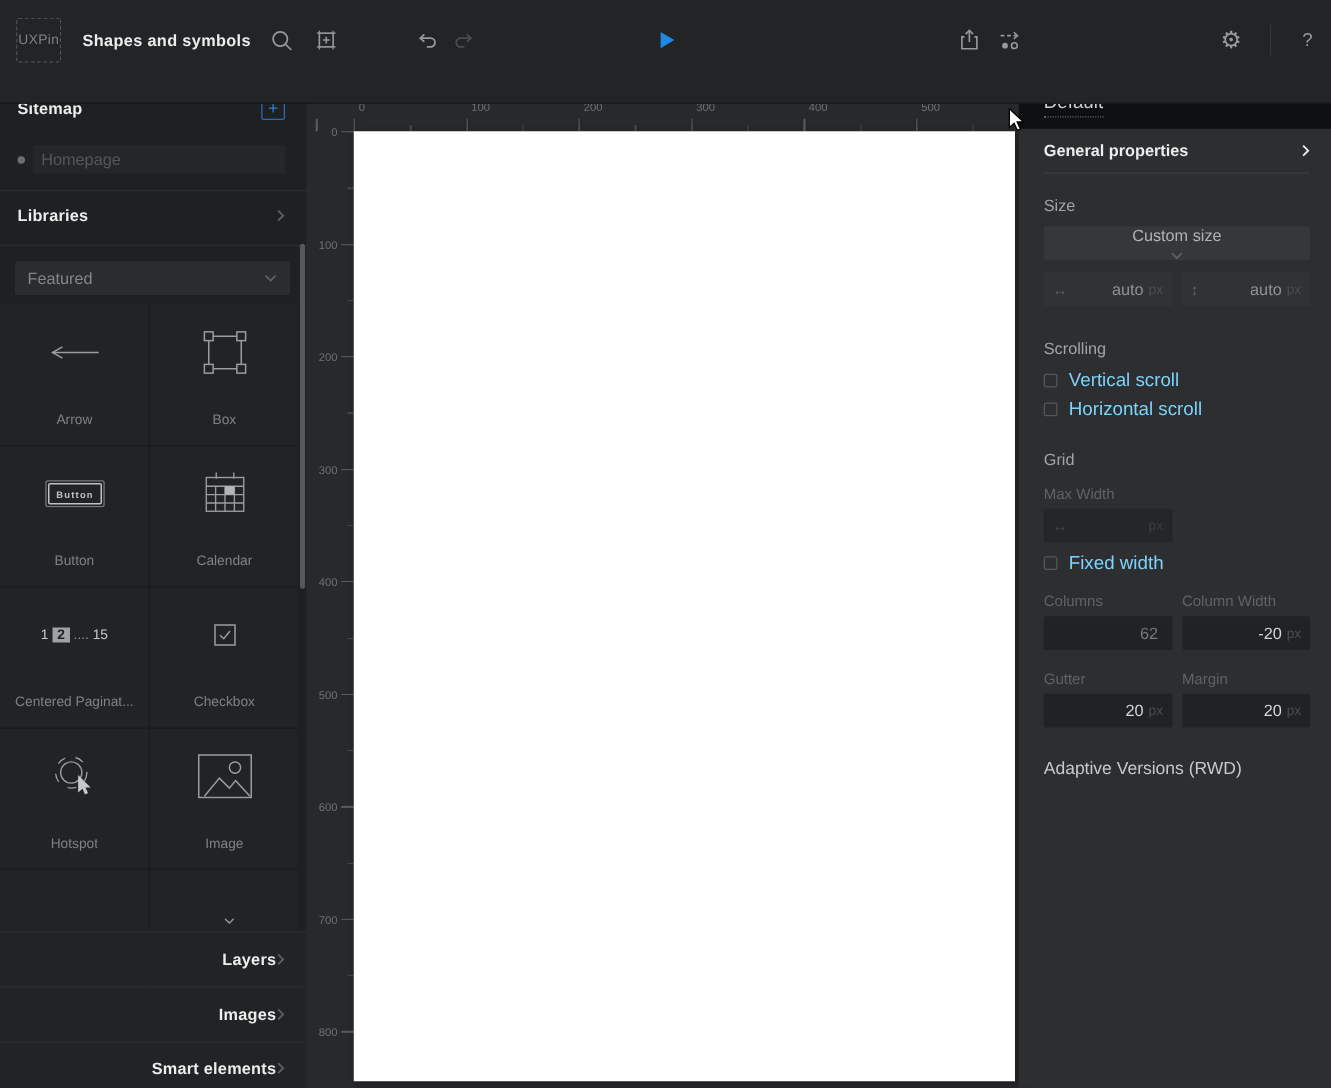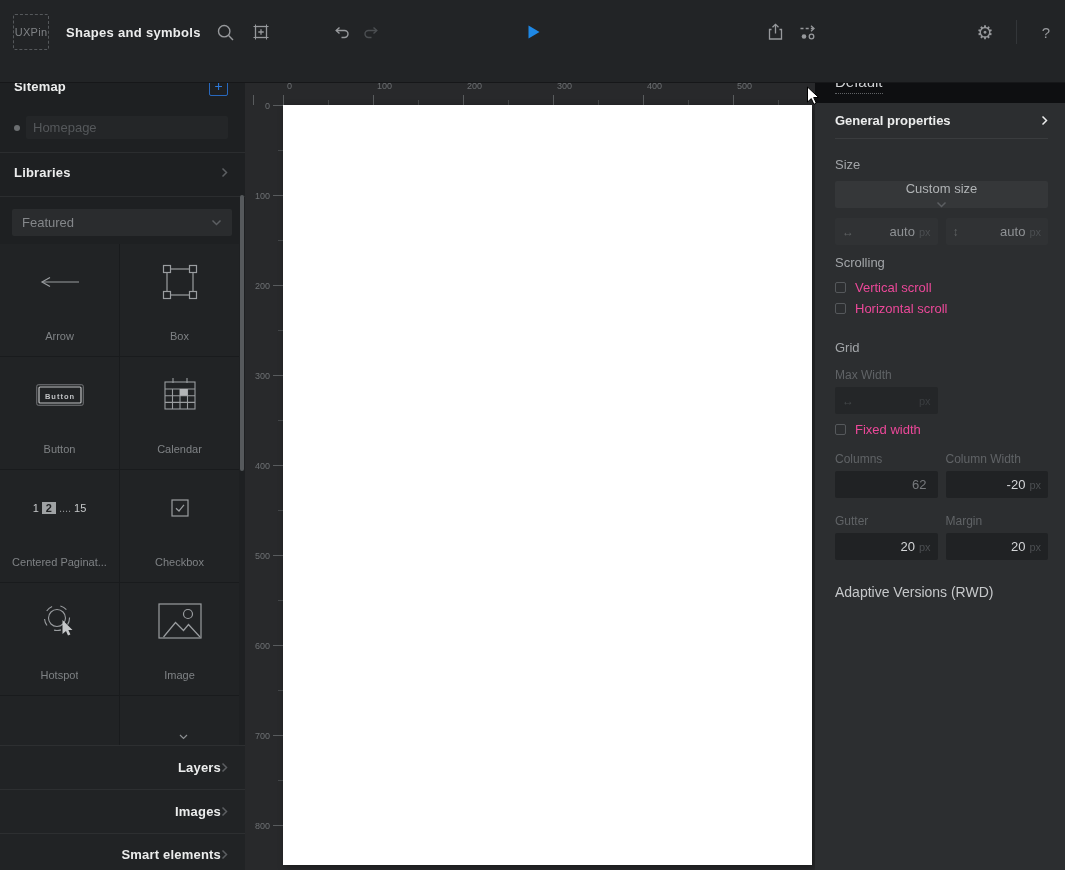--- a/index.html
+++ b/index.html
@@ -117,21 +117,21 @@
   .p-input.disabled .dim-arrow { color:#45484a; }
   .in-val { flex:1; text-align:right; font-size:13px; color:#d4d6d8; padding-right:4px; }
   .in-val.gray { color:#8f9295; }
   .in-val.dimmed { color:#777a7d; }
   .px { font-size:11px; color:#4b4e51; flex:none; }
   .p-input.disabled .px { color:#3b3e41; }
 
   .check-row { display:flex; align-items:center; cursor:pointer; }
   .checkbox { width:11px; height:11px; border:1px solid #55585b; border-radius:2px;
     background:transparent; flex:none; }
-  .check-row label { margin-left:9px; font-size:13px; color:#ec4899; cursor:pointer; }
+  .check-row label { margin-left:9px; font-size:15px; color:#7dd3fc; cursor:pointer; }
 
   #adaptive-label { font-size:14px; color:#c6c8ca; }
   #adaptive-btn { margin-top:12px; height:28px; border:1px solid #2e4055; border-radius:2px;
     display:flex; align-items:center; justify-content:center; gap:9px; cursor:pointer;
     background:transparent; width:100%; }
   #adaptive-btn span { font-size:13px; color:#1f6fd9; }
 
   
   #mouse-cursor { position:absolute; left:806px; top:86px; z-index:99; pointer-events:none; }
 </style>
@@ -405,21 +405,21 @@
         <span class="in-val gray">auto</span>
         <span class="px">px</span>
       </div>
       <div class="p-input lighter">
         <span class="dim-arrow">↕</span>
         <span class="in-val gray">auto</span>
         <span class="px">px</span>
       </div>
     </div>
 
-    <div class="sec-label" style="margin-top:10px">Scrolling</div>
+    <div class="sec-label" style="margin-top:26px">Scrolling</div>
 
     <div class="check-row" style="margin-top:10px">
       <div class="checkbox"></div>
       <label>Vertical scroll</label>
     </div>
     <div class="check-row" style="margin-top:6px">
       <div class="checkbox"></div>
       <label>Horizontal scroll</label>
     </div>
 

